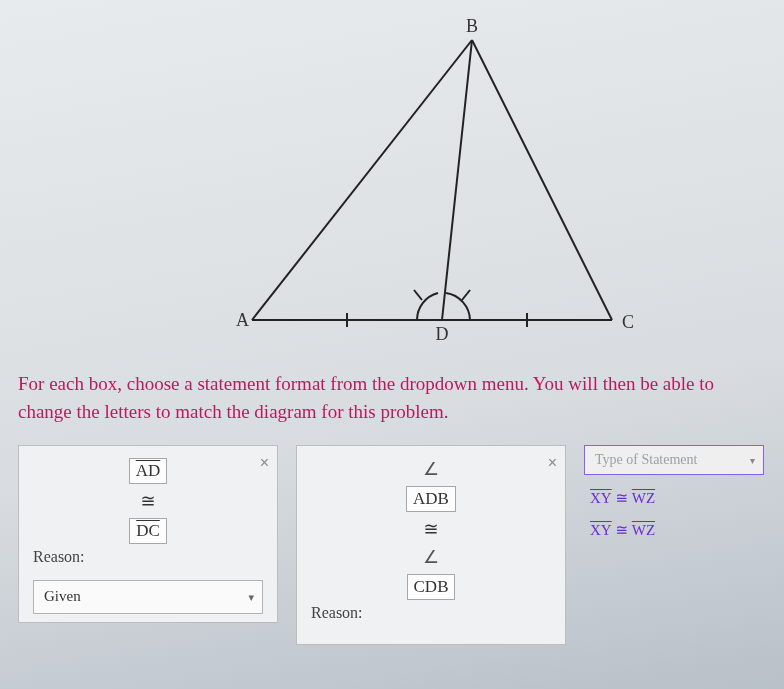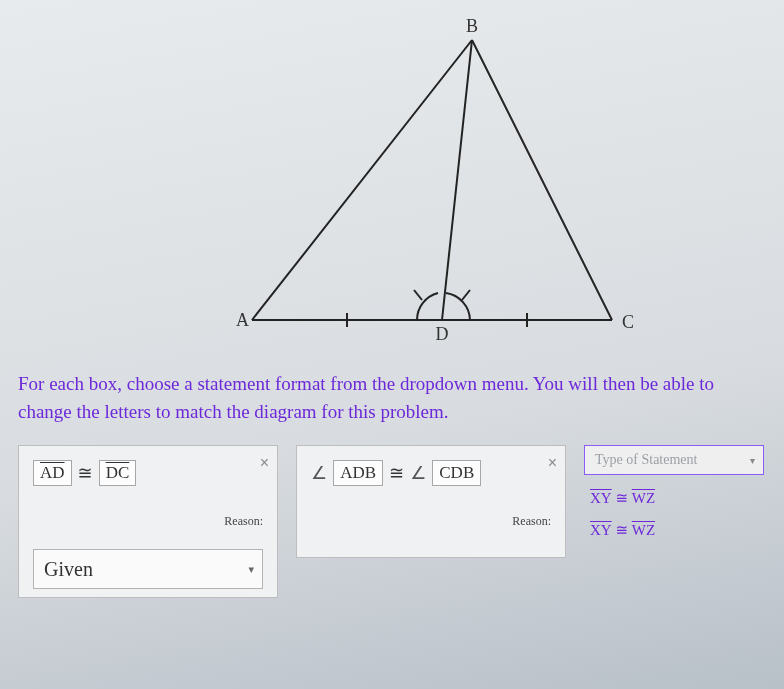--- a/index.html
+++ b/index.html
@@ -15,21 +15,21 @@
       width: 100%;
       height: 360px;
       display: flex;
       justify-content: center;
       align-items: flex-start;
       padding-top: 10px;
     }
     .instruction {
       padding: 10px 18px 20px 18px;
       font-size: 19px;
-      color: #6d28d9;
+      color: #be185d;
       line-height: 1.45;
     }
     .proof-row {
       display: flex;
       gap: 18px;
       padding: 0 18px;
       align-items: flex-start;
     }
     .proof-box {
       border: 1px solid #bdbdbd;
@@ -40,51 +40,52 @@
     }
     .box1 { width: 260px; }
     .box2 { width: 270px; }
     .statement-line {
       display: flex;
       align-items: center;
       justify-content: flex-start;
       gap: 6px;
       font-size: 18px;
       color: #333;
-      margin-bottom: 26px;
+      margin-bottom: 4px;
       min-height: 30px;
+      flex-direction: column;
     }
     .overline {
       text-decoration: overline;
       display: inline-block;
     }
     .seg-box, .angle-box {
       border: 1px solid #a7a7a7;
       background: #fdfdfd;
       padding: 2px 6px;
       font-size: 17px;
     }
     .congruent {
       font-size: 18px;
     }
     .angle-sym {
       font-size: 18px;
       color:#555;
     }
     .reason-label {
-      text-align: right;
-      font-size: 12px;
+      text-align: left;
+      font-size: 16px;
       color: #444;
-      margin-bottom: 20px;
+      margin-bottom: 14px;
     }
     .reason-select {
       border: 1px solid #b3b3b3;
       background: #fafafa;
       padding: 6px 26px 6px 10px;
-      font-size: 20px;
+      font-size: 15px;
       color: #333;
       position: relative;
       cursor: pointer;
       line-height: 1.3;
       min-height: 30px;
       display:flex;
       align-items:center;
     }
     .reason-select::after {
       content: "▾";

